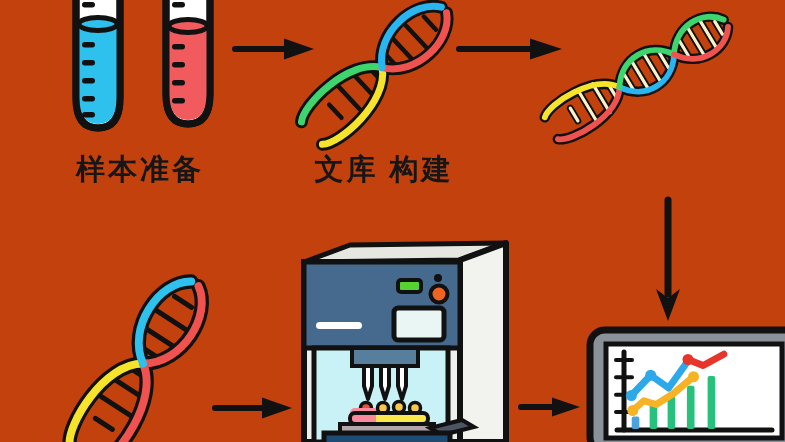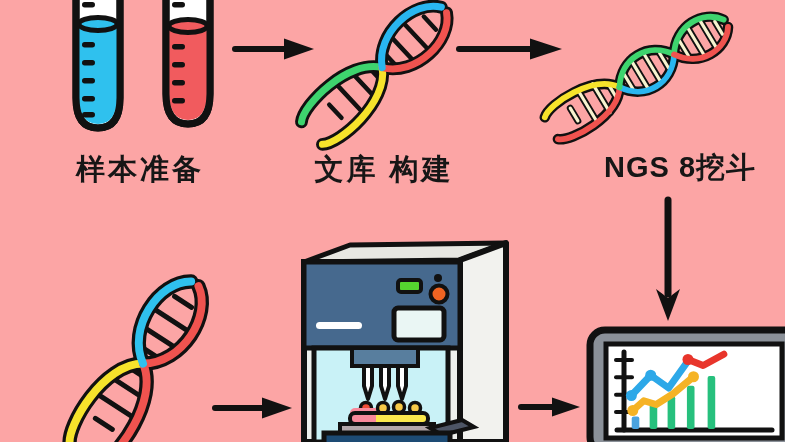--- a/index.html
+++ b/index.html
@@ -1,16 +1,16 @@
 <!DOCTYPE html>
 <html style="--outline: #111111; --tube-blue: #2fc1ee; --tube-red: #f15b5e; --dna-blue: #29b6f0; --dna-red: #f0534f; --dna-green: #3ed46e; --dna-yellow: #f6e32b; --dna-cyan: #2fc1ee; --dna-rung: #f7f3cf; --machine-panel: #46698e; --machine-side: #f2f2ee; --machine-front: #eef0ed; --chamber: #c9f2f7; --bracket: #587e9e; --led-green: #55d42f; --button-orange: #f06422; --tray-pink: #f9899b; --tray-yellow: #fbe84d; --platform-gray: #b3a6a9; --base-navy: #1d4b74; --monitor-frame: #8b9199; --screen-white: #ffffff;"><head>
 <meta charset="utf-8">
 <style>
   html,body{margin:0;padding:0;background:#888;}
-  .canvas{position:relative;width:785px;height:442px;background:#fca5a5;overflow:hidden;
+  .canvas{position:relative;width:785px;height:442px;background:#c2410c;overflow:hidden;
           font-family:"Liberation Sans","DejaVu Sans",sans-serif;}
   .abs{position:absolute;}
   svg{overflow:visible;display:block;}
   .step-label{position:absolute;text-align:center;font-weight:800;color:#161616;
               font-size:29px;letter-spacing:3px;white-space:nowrap;}
   
   .ol{fill:none;stroke:#111;stroke-width:20;stroke-linecap:round;}
   .st{fill:none;stroke-width:11;stroke-linecap:round;}
   .rung{stroke:#111;stroke-width:7;stroke-linecap:round;}
   .rungfat{stroke:#111;stroke-width:13;stroke-linecap:round;}
@@ -123,21 +123,20 @@
       </g>
       <path class="st" stroke="var(--dna-yellow)" d="M-30,-24 C-10,-42 90,-46 120,0"></path>
       <path class="st" stroke="var(--dna-red)" d="M-30,24 C-10,42 90,46 120,0"></path>
       <path class="st" stroke="var(--dna-blue)" d="M120,0 C150,46 210,46 240,0"></path>
       <path class="st" stroke="var(--dna-green)" d="M120,0 C150,-46 210,-46 240,0"></path>
       <path class="st" stroke="var(--dna-green)" d="M240,0 C270,-46 330,-44 354,-8"></path>
       <path class="st" stroke="var(--dna-red)" d="M240,0 C270,46 330,44 354,8"></path>
     </g>
   </svg>
 
-  <div class="step-label" style="left:590px;top:148px;width:180px;letter-spacing:1px">NGS 8挖斗</div>
 
   <svg class="abs" style="left:654px;top:197px" width="28" height="128" viewBox="0 0 28 128">
     <line x1="14" y1="3" x2="14" y2="97" stroke="#111" stroke-width="7" stroke-linecap="round"></line>
     <polygon points="2,92 14,124 26,92 14,101" fill="#111"></polygon>
   </svg>
 
   <svg class="abs" style="left:40px;top:270px" width="170" height="172" viewBox="0 0 170 172">
     <g transform="translate(56,166) rotate(-57) scale(0.72)">
       <path class="ol" d="M-30,-24 C-10,-42 90,-46 120,0"></path>
       <path class="ol" d="M120,0 C150,46 228,44 252,6"></path>

